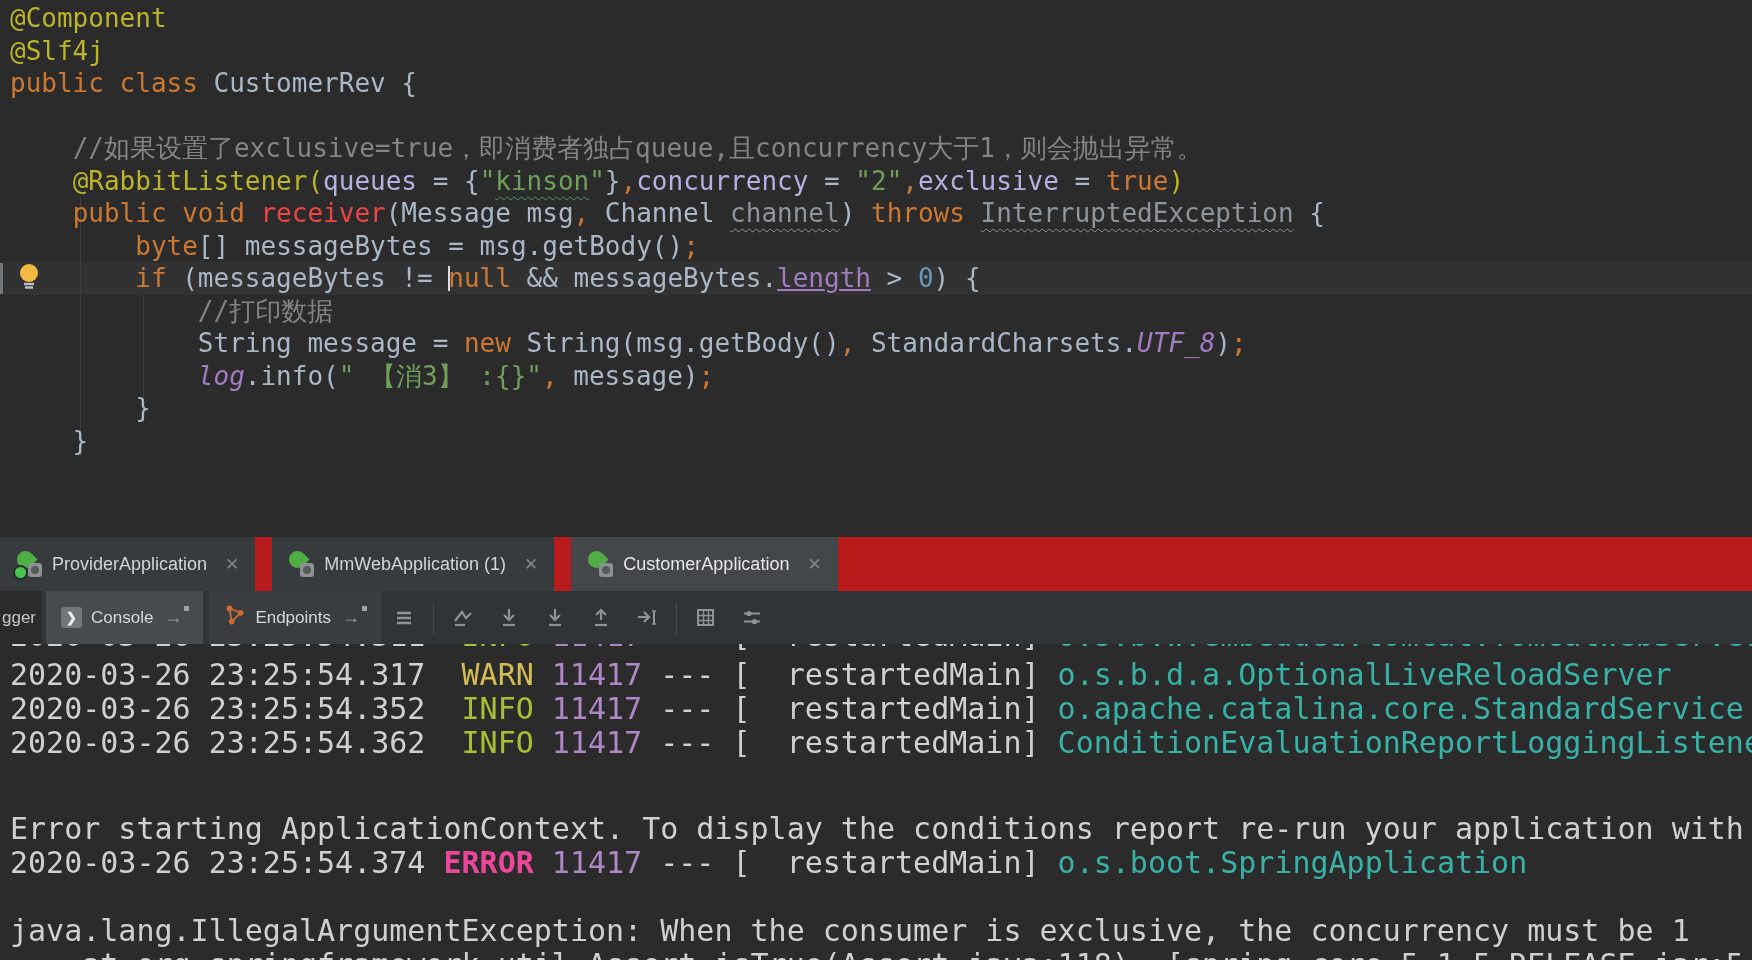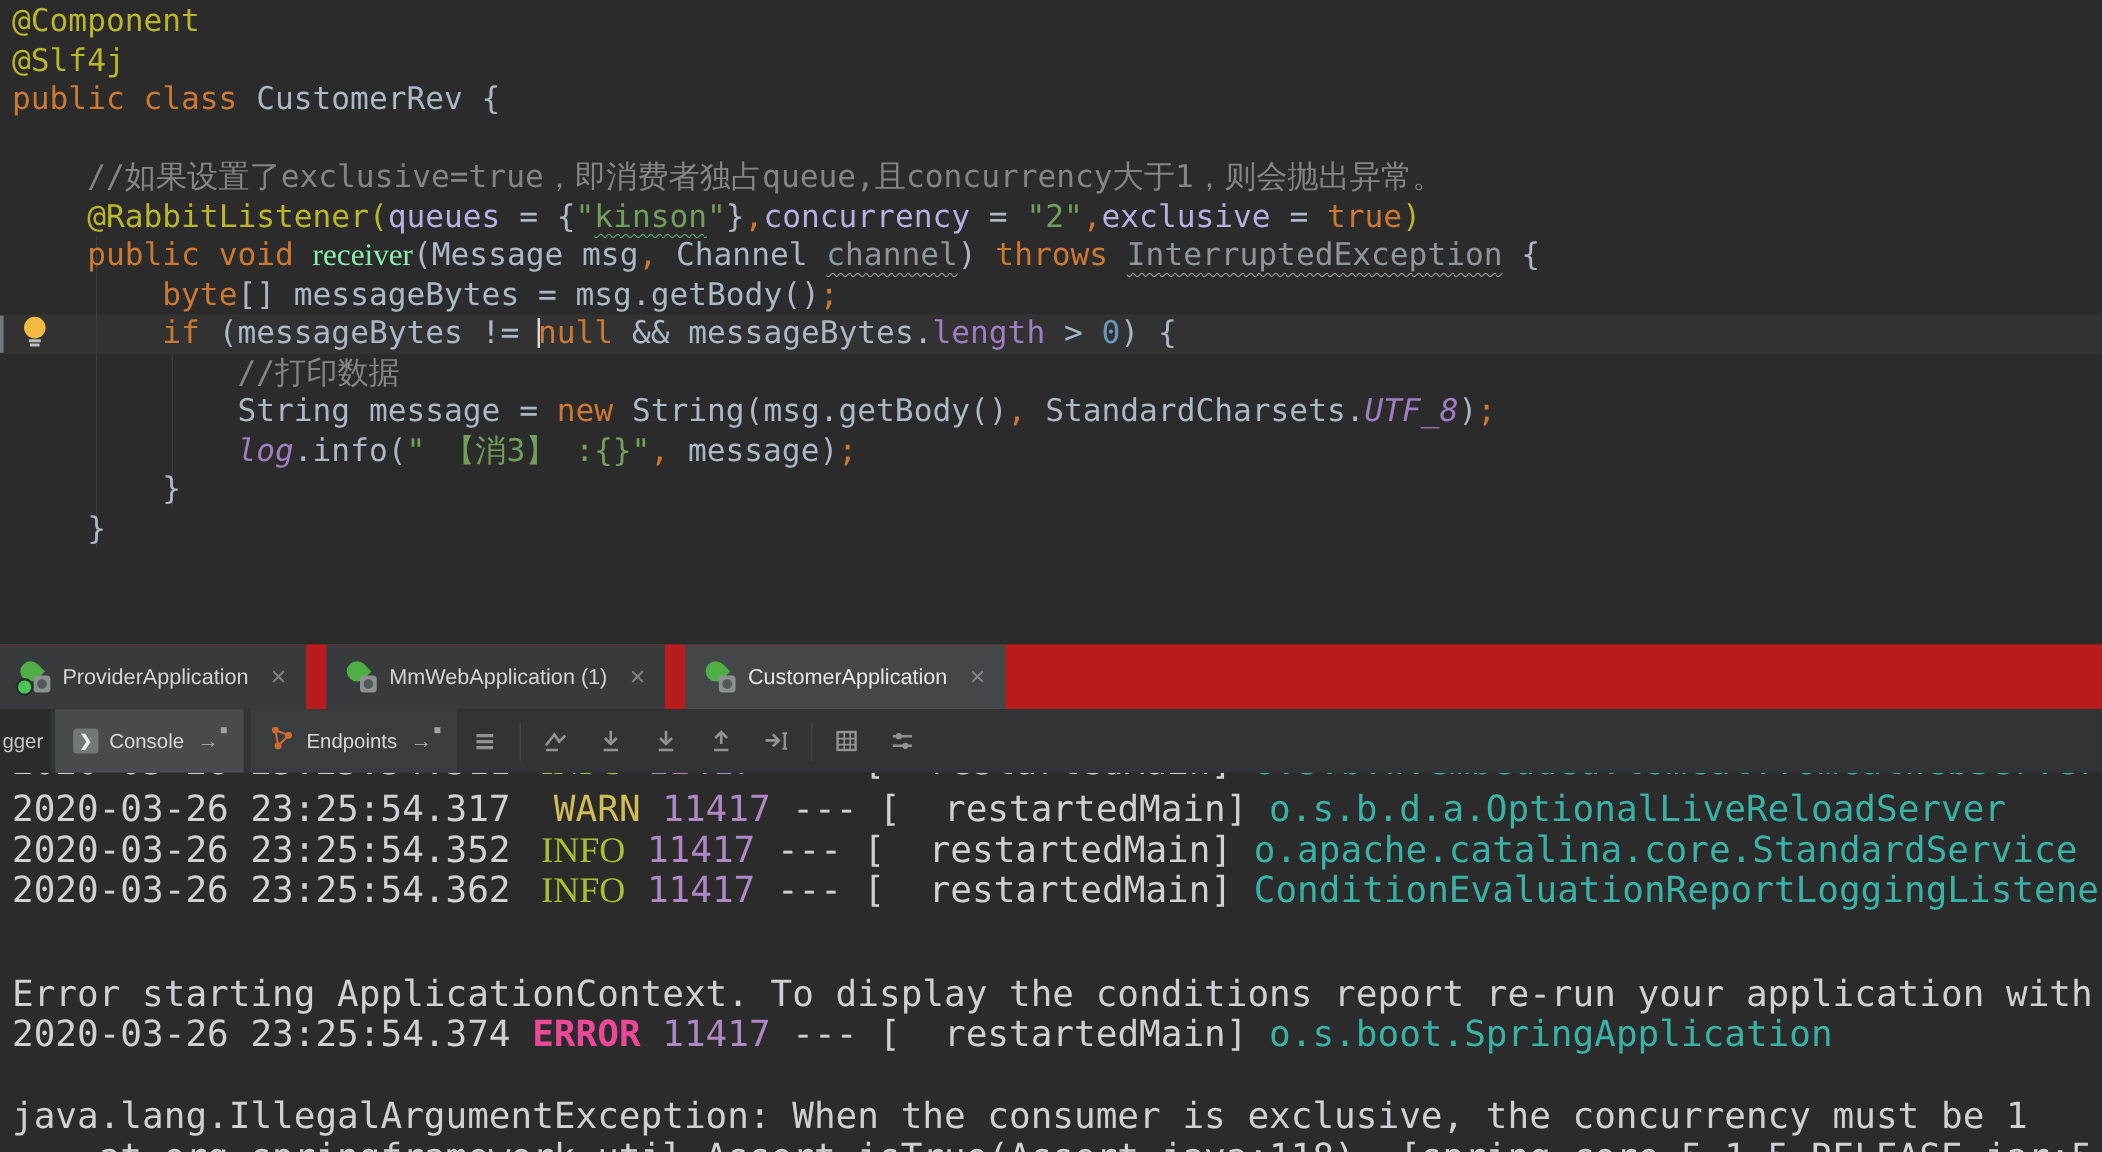--- a/index.html
+++ b/index.html
@@ -17,22 +17,22 @@
   .code{position:absolute;top:2px;left:10px;right:0;z-index:2;
         font-family:"DejaVu Sans Mono",monospace;font-size:26px;line-height:32.5px;
         white-space:pre;color:#a9b7c6;}
   .code-line{height:32.5px;}
   .tk-def{color:#a9b7c6;}
   .tk-ann{color:#bbb529;}
   .tk-kw{color:#cc7832;}
   .tk-str{color:#6fa05a;}
   .tk-cmt{color:#848484;}
   .tk-attr{color:#b5b0e3;text-align:right;}
-  .tk-method{color:#86efac;font-family:Liberation Serif, serif;}
-  .tk-field{color:#a27cc0;}
+  .tk-method{color:#ef4444;}
+  .tk-field{color:#a27cc0;text-decoration:underline;}
   .tk-fielditalic{color:#a27cc0;font-style:italic;}
   .tk-num{color:#6897bb;}
   .tk-semi{color:#cc7832;}
   .tk-unused{color:#8e959c;text-decoration:underline wavy #8e959c 1px;text-underline-offset:6px;}
   .tk-typo{color:#6fa05a;text-decoration:underline wavy #4f9e6b 1px;text-underline-offset:6px;}
   .caret{display:inline-block;width:2px;height:25px;background:#dcdfe1;vertical-align:-4px;margin-right:-2px;}
 
   
   .breadcrumbs{position:absolute;top:500px;left:0;width:100%;height:37px;background:#2d2f30;
                border-top:1px solid #252627;display:flex;align-items:center;gap:12px;
@@ -73,21 +73,21 @@
   .console-pad{position:relative;padding:14px 0 0 10px;
                font-family:"DejaVu Sans Mono",monospace;font-size:30px;line-height:34px;
                white-space:pre;color:#ced0d2;}
   .console-line{height:34px;}
   .blank{height:34px;}
   .blank-lg{height:52px;}
   .clip-top{position:absolute;top:0;left:10px;right:0;height:9px;overflow:hidden;}
   .clip-inner{margin-top:-25px;}
   .cl-def{color:#ced0d2;}
   .cl-warn{color:#d2bc53;}
-  .cl-info{color:#a6c031;font-family:Liberation Serif, serif;}
+  .cl-info{color:#a6c031;}
   .cl-error{color:#ec4899;font-weight:bold;}
   .cl-pid{color:#af87c5;}
   .cl-logger{color:#38b1a6;}
 </style>
 </head>
 <body>
 
 <div class="screen">
 
   <div class="editor">

